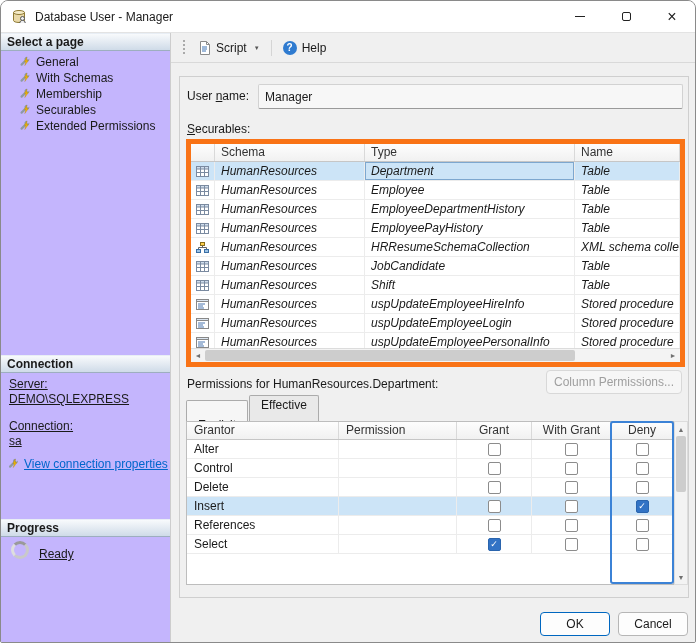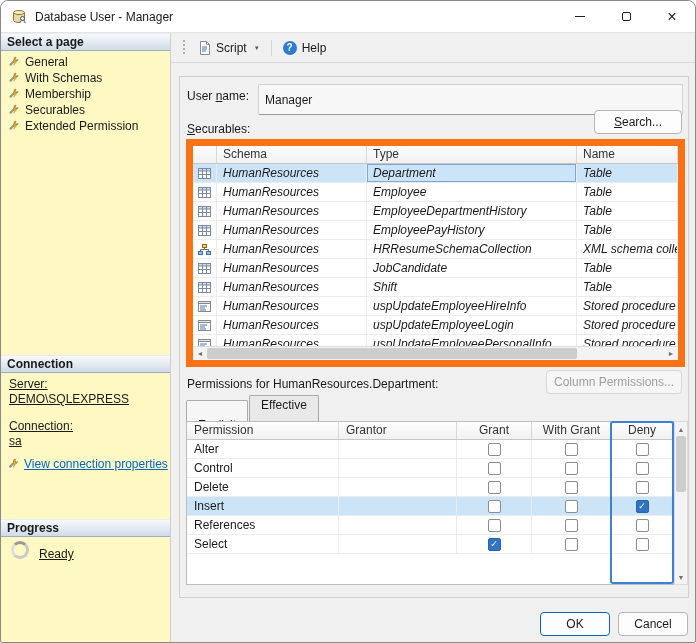--- a/index.html
+++ b/index.html
@@ -13,27 +13,27 @@
   .title { margin-left: 8px; }
   .tb-btns { margin-left: auto; display: flex; height: 100%; }
   .tb-btn { width: 46px; display: flex; align-items: center; justify-content: center; color: #222; }
   .min-line { width: 10px; height: 1px; background: #222; display: block; }
   .max-box { width: 9px; height: 9px; border: 1px solid #222; border-radius: 2px; display: block; }
   .close-glyph { font-size: 16px; line-height: 16px; }
 
   .bodyrow { flex: 1; display: flex; min-height: 0; }
 
   
-  .sidebar { width: 170px; flex: 0 0 170px; background: #fef9c3; border-right: 1px solid #cdcdcd; position: relative; }
+  .sidebar { width: 170px; flex: 0 0 170px; background: #c4b5fd; border-right: 1px solid #cdcdcd; position: relative; }
   .sect-header { position: absolute; left: 0; right: 0; height: 18px; line-height: 17px; padding-left: 6px; font-weight: bold; background: linear-gradient(180deg, #f8fafc 0%, #cfdbe8 100%); border-top: 1px solid #e8eef5; border-bottom: 1px solid #9daebf; }
   .hdr-select { top: 0; }
   .hdr-connection { top: 322px; }
   .hdr-progress { top: 486px; }
   .page-list { position: absolute; top: 21px; left: 0; right: 0; }
-  .page-item { height: 16px; display: flex; align-items: center; padding-left: 7px; gap: 5px; white-space: nowrap; }
+  .page-item { height: 16px; display: flex; align-items: center; padding-left: 18px; gap: 5px; white-space: nowrap; }
   .abs { position: absolute; text-decoration: underline; }
   .lbl-server { top: 344px; left: 8px; }
   .val-server { top: 359px; left: 8px; }
   .lbl-conn { top: 386px; left: 8px; }
   .val-conn { top: 401px; left: 8px; }
   .view-link-row { position: absolute; top: 424px; left: 6px; display: flex; align-items: center; gap: 4px; white-space: nowrap; }
   .view-link { color: #0066cc; text-decoration: underline; cursor: pointer; }
   .spinner { position: absolute; top: 508px; left: 10px; width: 18px; height: 18px; border-radius: 50%; border: 3px solid #c9c9c9; border-top-color: #9a9a9a; border-left-color: #dedede; }
   .ready-label { top: 514px; left: 38px; }
 
@@ -42,31 +42,31 @@
   .toolbar { position: absolute; top: 0; left: 0; right: 0; height: 30px; border-bottom: 1px solid #d9d9d9; display: flex; align-items: center; padding-left: 12px; }
   .grip { width: 2px; height: 16px; margin-right: 6px; background-image: repeating-linear-gradient(180deg, #aaa 0 2px, transparent 2px 4px); }
   .tool-btn { display: flex; align-items: center; gap: 5px; padding: 4px 7px; border-radius: 3px; cursor: pointer; }
   .drop-arrow { font-size: 6px; color: #555; margin-left: 2px; }
   .tool-sep { width: 1px; height: 16px; background: #d5d5d5; margin: 0 4px; }
   .help-circle { width: 14px; height: 14px; border-radius: 50%; background: #2f7bd0; color: #fff; font-size: 10px; font-weight: bold; display: flex; align-items: center; justify-content: center; }
 
   .panel { position: absolute; left: 8px; top: 43px; width: 510px; height: 522px; border: 1px solid #cfcfcf; background: #f0f0f0; }
   .panel > * { position: absolute; }
   .user-label { left: 7px; top: 12px; }
-  .user-field { left: 78px; top: 7px; width: 425px; height: 31px; border: 1px solid #d2d2d2; border-bottom-color: #9a9a9a; border-radius: 2px; background: #f7f7f7; font: inherit; padding: 0 6px; color: #1a1a1a; }
+  .user-field { left: 78px; top: 7px; width: 425px; height: 25px; border: 1px solid #d2d2d2; border-bottom-color: #9a9a9a; border-radius: 2px; background: #f7f7f7; font: inherit; padding: 0 6px; color: #1a1a1a; }
   .sec-label { left: 7px; top: 45px; }
   .ak { text-decoration: underline; }
 
   .btn { height: 24px; background: #fdfdfd; border: 1px solid #b6b6b6; border-radius: 4px; font: inherit; color: #1a1a1a; display: flex; align-items: center; justify-content: center; cursor: pointer; }
   .search-btn { top: 33px; right: 6px; width: 88px; }
   .colperm-btn { top: 293px; right: 6px; width: 136px; color: #9f9f9f; background: #f6f6f6; border-color: #d8d8d8; }
   .perms-label { left: 7px; top: 300px; }
 
   
-  .sec-table { left: 6px; top: 62px; width: 499px; height: 228px; border: 7px solid #f97316; background: #fff; overflow: hidden; }
+  .sec-table { left: 6px; top: 62px; width: 499px; height: 228px; border: 5px solid #f97316; background: #fff; overflow: hidden; }
   .sec-header, .srow { display: grid; grid-template-columns: 24px 150px 210px 1fr; }
   .sec-header { height: 18px; background: linear-gradient(#fdfdfd, #f1f1f1); border-bottom: 1px solid #c6c6c6; }
   .hcell { padding-left: 6px; line-height: 17px; color: #333; border-right: 1px solid #d9d9d9; white-space: nowrap; overflow: hidden; }
   .srow { height: 19px; }
   .srow.selected { background: #cce4f7; }
   .scell { padding-left: 6px; line-height: 18px; border-right: 1px solid #ececec; border-bottom: 1px solid #ececec; white-space: nowrap; overflow: hidden; font-style: italic; }
   .icon-cell { display: flex; align-items: center; justify-content: center; padding-left: 0; }
   .name-cell.focused { box-shadow: inset 0 0 0 1px #7da7cf; }
   .hscroll { position: absolute; left: 0; right: 0; bottom: 0; height: 14px; background: #f3f3f3; border-top: 1px solid #dcdcdc; }
   .hs-arrow { position: absolute; top: 0; width: 14px; height: 13px; display: flex; align-items: center; justify-content: center; font-size: 7px; color: #707070; }
@@ -192,21 +192,21 @@
         <div class="page-item">
           <svg class="ric" width="12" height="12">
               <use href="#i-wrench"></use>
             </svg>
           <span>Securables</span>
         </div>
         <div class="page-item">
           <svg class="ric" width="12" height="12">
               <use href="#i-wrench"></use>
             </svg>
-          <span>Extended Permission</span>
+          <span>Extended Permissions</span>
         </div>
       </div>
 
       <div class="sect-header hdr-connection">Connection</div>
       <span class="abs lbl-server">Server:</span>
       <span class="abs val-server">DEMO\SQLEXPRESS</span>
       <span class="abs lbl-conn">Connection:</span>
       <span class="abs val-conn">sa</span>
       <div class="view-link-row">
         <svg class="ric" width="13" height="12">
@@ -237,23 +237,20 @@
           <span>Help</span>
         </div>
       </div>
 
       <div class="panel">
 
         <span class="user-label"><span>User </span><span class="ak">n</span><span>ame:</span></span>
         <input class="user-field" value="Manager" style="">
 
         <span class="sec-label"><span></span><span class="ak">S</span><span>ecurables:</span></span>
-        <button class="btn search-btn">
-            <span><span></span><span class="ak">S</span><span>earch...</span></span>
-          </button>
 
         <div class="sec-table">
           <div class="sec-header">
             <div class="hcell"></div>
             <div class="hcell">Schema</div>
             <div class="hcell">Type</div>
             <div class="hcell">Name</div>
           </div>
 
           <div class="srow selected">
@@ -367,22 +364,22 @@
         <span class="perms-label">Permissions for HumanResources.Department:</span>
         <button class="btn colperm-btn">Column Permissions...</button>
 
         <div class="tabs">
           <div class="tab active">Explicit</div>
           <div class="tab">Effective</div>
         </div>
 
         <div class="perm-grid">
           <div class="perm-header">
+            <div class="phcell">Grantor</div>
             <div class="phcell">Permission</div>
-            <div class="phcell">Grantor</div>
             <div class="phcell center">Grant</div>
             <div class="phcell center">With Grant</div>
             <div class="phcell center">Deny</div>
           </div>
 
           <div class="prow">
             <div class="pcell">Alter</div>
             <div class="pcell"></div>
             <div class="pcell center">
                 <span class="checkbox"></span>

